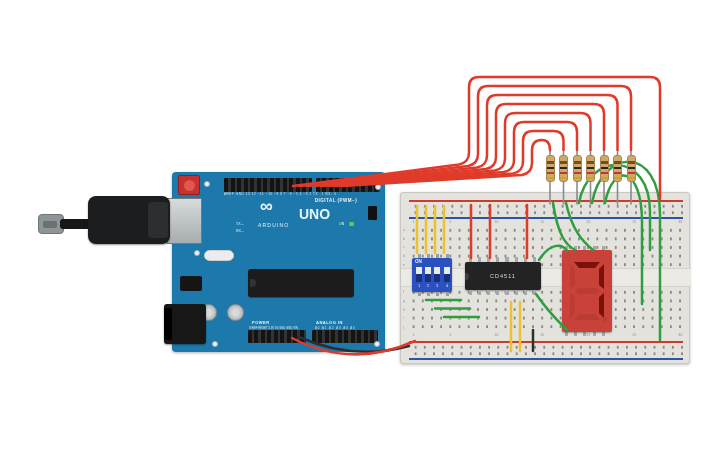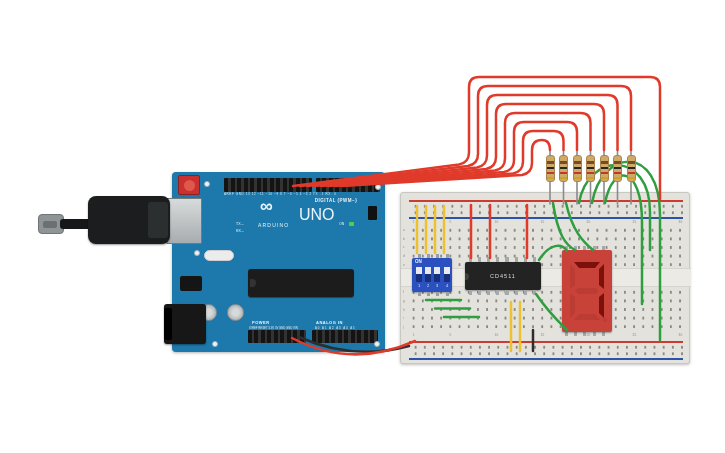--- a/index.html
+++ b/index.html
@@ -68,21 +68,21 @@
     <div class="abs" style="left:5px;top:4px;width:11px;height:11px;border-radius:50%;background:#e0574b;"></div>
   </div>
 
   <div class="hdr" style="left:52px;top:6px;width:88px;"></div>
   <div class="hdr" style="left:144px;top:6px;width:64px;"></div>
   <div class="wlabel" style="left:52px;top:20px;font-size:3px;letter-spacing:0.6px;color:#dcebf3;">AREF GND 13 12 ~11 ~10 ~9 8 7 ~6 ~5 4 ~3 2 TX→1 RX←0</div>
   <div class="wlabel" style="left:126px;top:26px;width:76px;text-align:center;font-size:4.5px;font-weight:bold;letter-spacing:0.5px;">DIGITAL (PWM~)</div>
 
   <div class="wlabel" style="left:88px;top:24px;font-size:18px;font-weight:bold;">∞</div>
   <div class="wlabel" style="left:86px;top:50px;font-size:5px;letter-spacing:1.2px;">ARDUINO</div>
-  <div class="wlabel" style="left:127px;top:34px;font-size:16px;font-weight:normal;">UNO</div>
+  <div class="wlabel" style="left:127px;top:34px;font-size:14px;font-weight:bold;">UNO</div>
 
   <div class="wlabel" style="left:64px;top:50px;font-size:3.5px;">TX→</div>
   <div class="wlabel" style="left:64px;top:57px;font-size:3.5px;">RX←</div>
   <div class="wlabel" style="left:167px;top:50px;font-size:3.5px;">ON</div>
   <div class="abs" style="left:177px;top:50px;width:5px;height:4px;background:#4fd146;border-radius:1px;"></div>
 
   <div class="abs" style="left:196px;top:34px;width:9px;height:14px;background:#111;border-radius:1px;"></div>
   <div class="abs" style="left:32px;top:78px;width:30px;height:11px;background:#ececec;border:1px solid #cfcfcf;box-sizing:border-box;border-radius:6px;"></div>
   <div class="abs" style="left:8px;top:104px;width:22px;height:15px;background:#151515;border-radius:2px;"></div>
 

